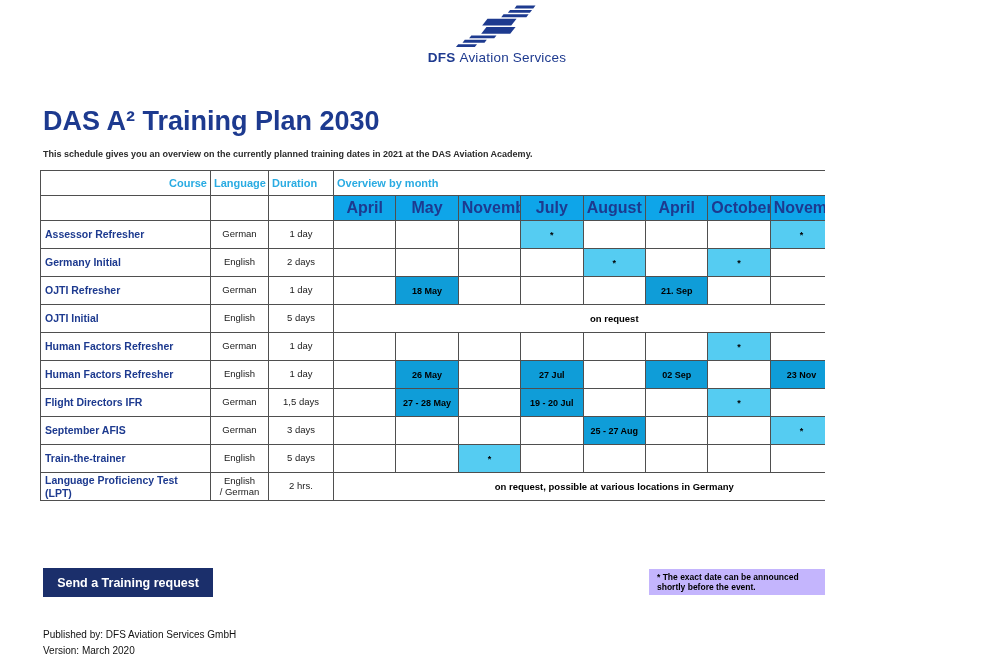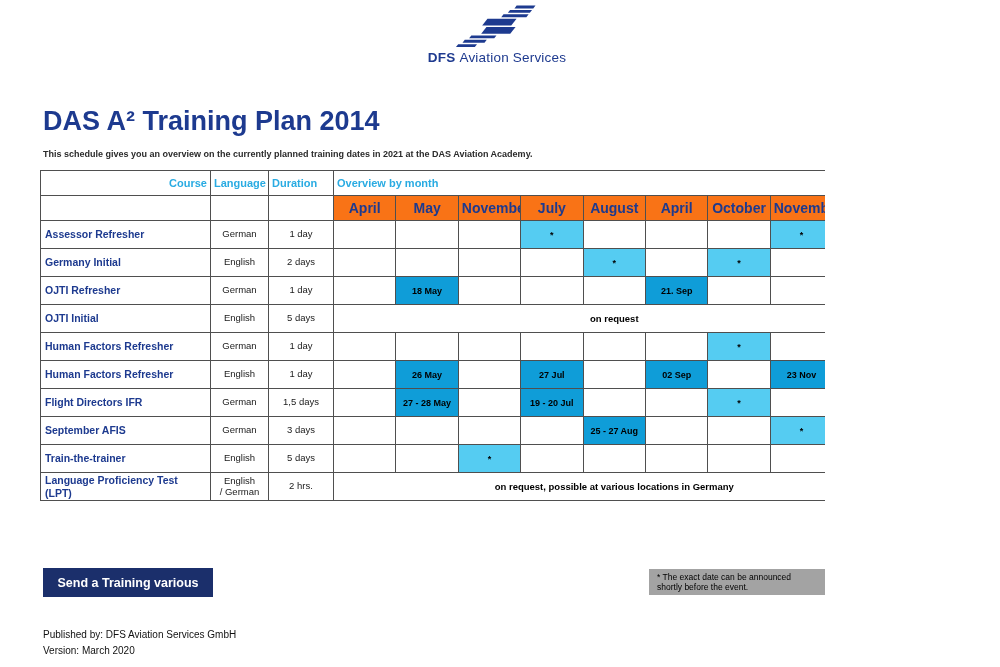--- a/index.html
+++ b/index.html
@@ -15,35 +15,35 @@
   
   #title{position:absolute;left:43px;top:106px;font-size:27px;font-weight:bold;color:#1d3a8f;}
   #subtitle{position:absolute;left:43px;top:149px;font-size:9px;font-weight:bold;color:#2b2b2b;}
 
   
   table{position:absolute;left:40px;top:170px;width:855px;border-collapse:collapse;table-layout:fixed;}
   th,td{border:1px solid #4f4f4f;padding:0 3px;overflow:hidden;}
   thead tr{height:25px;}
   .hdr-cyan{color:#29abe2;font-weight:bold;font-size:11px;text-align:left;background:#fff;}
   .hdr-course{text-align:right;padding-left:4px;}
-  .month-th{color:#1d3a8f;font-weight:bold;font-size:14px;text-align:center;background:#f97316;}
+  .month-th{color:#1d3a8f;font-weight:bold;font-size:16px;text-align:center;background:#0ea5e9;}
   tbody tr{height:28px;}
   .course-td{color:#1d3a8f;font-weight:bold;font-size:10.5px;text-align:left;padding-left:4px;
              white-space:pre-line;line-height:1.2;}
   .small-td{font-size:9.5px;color:#1a1a1a;text-align:center;white-space:pre-line;line-height:1.15;}
   .mcell{text-align:center;font-weight:bold;font-size:9px;color:#000;}
   .mcell.dark{background:#0f9dd8;}
   .mcell.light{background:#55ccf2;}
   .span-td{text-align:center;font-weight:bold;font-size:9.5px;color:#000;}
 
   
   #send-btn{position:absolute;left:43px;top:568px;width:170px;height:29px;background:#1b2f6b;border:none;
             color:#fff;font-weight:bold;font-size:12.5px;font-family:inherit;cursor:pointer;}
-  #footnote{position:absolute;left:649px;top:569px;background:#a3a3a3;color:#000;
-            font-size:8.5px;font-weight:normal;padding:3px 8px;}
+  #footnote{position:absolute;left:649px;top:569px;background:#c4b5fd;color:#000;
+            font-size:8.5px;font-weight:bold;padding:3px 8px;}
   #footer{position:absolute;left:43px;top:627px;font-size:10px;color:#111;line-height:1.55;}
 </style>
 </head>
 <body>
 
 <div id="page">
 
   <div id="logo">
     <svg viewBox="0 0 110 56" aria-hidden="true">
       <g fill="#1d3a8f" transform="translate(46,2) skewX(-38)">
@@ -53,21 +53,21 @@
         <rect x="10" y="16.8" width="37" height="8.6"></rect>
         <rect x="17" y="27.4" width="37" height="8.6"></rect>
         <rect x="6" y="38" width="32" height="3.6"></rect>
         <rect x="2" y="43.6" width="28" height="3.6"></rect>
         <rect x="-2" y="49.2" width="24" height="3.6"></rect>
       </g>
     </svg>
     <div class="brand"><b>DFS</b><span>Aviation Services</span></div>
   </div>
 
-  <div id="title">DAS A² Training Plan 2014</div>
+  <div id="title">DAS A² Training Plan 2030</div>
   <div id="subtitle">This schedule gives you an overview on the currently planned training dates in 2021 at the DAS Aviation Academy.</div>
 
   <table>
     <colgroup>
       <col style="width:170px">
         <col style="width:58px">
         <col style="width:65px">
       <col style="width:62.4px">
         <col style="width:62.4px">
         <col style="width:62.4px">
@@ -223,21 +223,21 @@
           <td class="course-td">Language Proficiency Test
 (LPT)</td>
           <td class="small-td">English
 / German</td>
           <td class="small-td">2 hrs.</td>
           <td class="span-td" colspan="9">on request, possible at various locations in Germany</td>
         </tr>
       </tbody>
   </table>
 
-  <button id="send-btn">Send a Training various</button>
+  <button id="send-btn">Send a Training request</button>
   <div id="footnote">* The exact date can be announced shortly before the event.</div>
 
   <div id="footer">
     <div>Published by: DFS Aviation Services GmbH</div>
     <div>Version: March 2020</div>
   </div>
 
 </div>
 
 </body></html>

